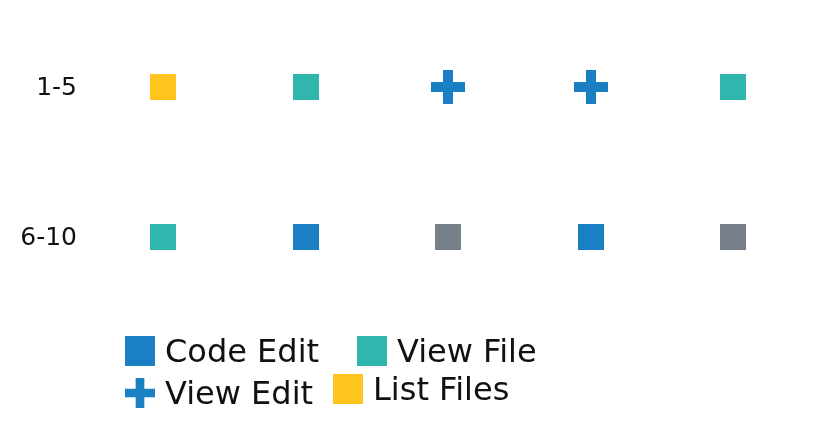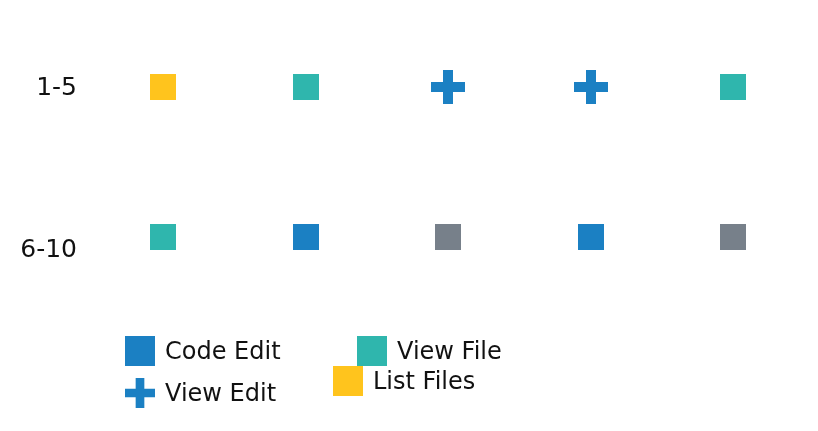--- a/index.html
+++ b/index.html
@@ -51,41 +51,41 @@
     width: 30px;
     flex: 0 0 30px;
     height: 42px;
     display: flex;
     align-items: center;
     justify-content: center;
     margin-right: 10px;
     overflow: visible;
   }
   .legend-label {
-    font-size: 24px;
+    font-size: 32px;
     color: #111111;
     white-space: nowrap;
   }
 </style>
 </head>
 <body>
 
 <div class="figure">
   <div class="plot-area">
       <div class="row-label" style="top: 70px;">1-5</div>
       <div class="marker-square" style="width: 26px; height: 26px; background: rgb(255, 196, 29); left: 150px; top: 74px;"></div>
       <div class="marker-square" style="width: 26px; height: 26px; background: rgb(47, 182, 173); left: 292.5px; top: 74px;"></div>
       <svg width="34" height="34" viewBox="0 0 34 34" class="marker-plus" style="position: absolute; left: 431px; top: 70px;">
         <polygon points="12,0 22,0 22,12 34,12 34,22 22,22 22,34 12,34 12,22 0,22 0,12 12,12" fill="#1B80C3"></polygon>
       </svg>
       <svg width="34" height="34" viewBox="0 0 34 34" class="marker-plus" style="position: absolute; left: 573.5px; top: 70px;">
         <polygon points="12,0 22,0 22,12 34,12 34,22 22,22 22,34 12,34 12,22 0,22 0,12 12,12" fill="#1B80C3"></polygon>
       </svg>
       <div class="marker-square" style="width: 26px; height: 26px; background: rgb(47, 182, 173); left: 720px; top: 74px;"></div>
-      <div class="row-label" style="top: 232px;">6-10</div>
+      <div class="row-label" style="top: 220px;">6-10</div>
       <div class="marker-square" style="width: 26px; height: 26px; background: rgb(47, 182, 173); left: 150px; top: 224px;"></div>
       <div class="marker-square" style="width: 26px; height: 26px; background: rgb(27, 128, 195); left: 292.5px; top: 224px;"></div>
       <div class="marker-square" style="width: 26px; height: 26px; background: rgb(119, 128, 138); left: 435px; top: 224px;"></div>
       <div class="marker-square" style="width: 26px; height: 26px; background: rgb(27, 128, 195); left: 577.5px; top: 224px;"></div>
       <div class="marker-square" style="width: 26px; height: 26px; background: rgb(119, 128, 138); left: 720px; top: 224px;"></div>
     </div>
   <div class="legend">
       <div class="legend-item" style="left: 125px; top: 330px;">
         <div class="legend-swatch">
           <div class="marker-square" style="width: 30px; height: 30px; background: rgb(27, 128, 195); position: static;"></div>
@@ -99,20 +99,20 @@
         <span class="legend-label">View File</span>
       </div>
       <div class="legend-item" style="left: 125px; top: 372px;">
         <div class="legend-swatch">
           <svg width="38" height="38" viewBox="0 0 38 38">
             <polygon points="13.5,0 24.5,0 24.5,13.5 38,13.5 38,24.5 24.5,24.5 24.5,38 13.5,38 13.5,24.5 0,24.5 0,13.5 13.5,13.5" fill="#1B80C3"></polygon>
           </svg>
         </div>
         <span class="legend-label">View Edit</span>
       </div>
-      <div class="legend-item" style="left: 325px; top: 360px; padding-left: 8px;">
+      <div class="legend-item" style="left: 325px; top: 368px; padding-left: 8px;">
         <div class="legend-swatch">
           <div class="marker-square" style="width: 30px; height: 30px; background: rgb(255, 196, 29); position: static;"></div>
         </div>
         <span class="legend-label">List Files</span>
       </div>
     </div>
 </div>
 
 </body></html>

